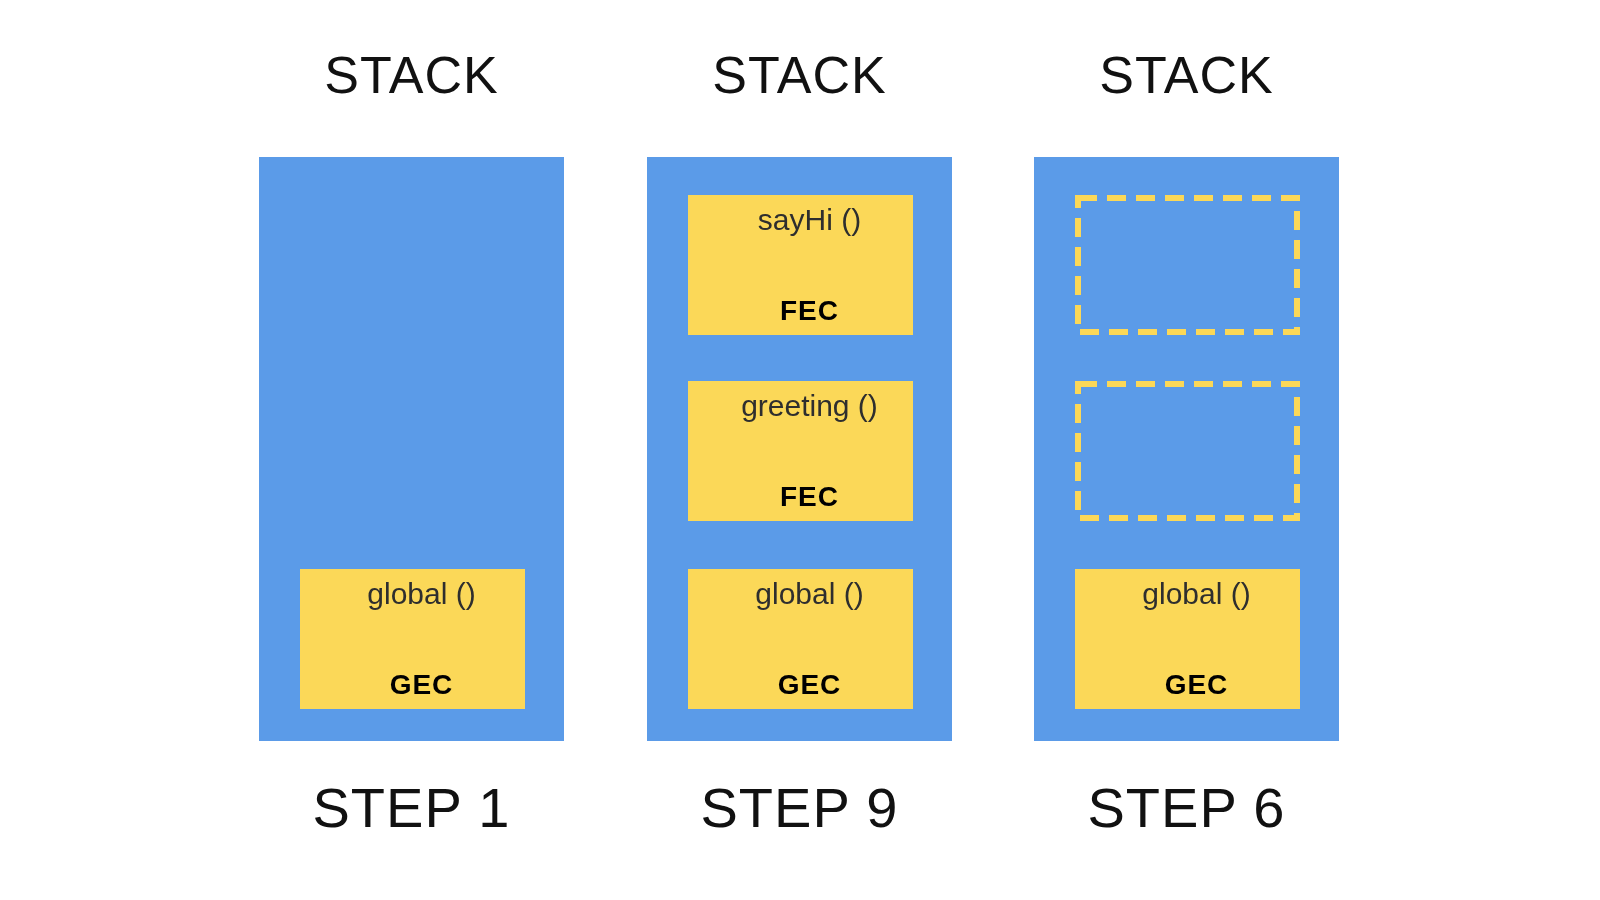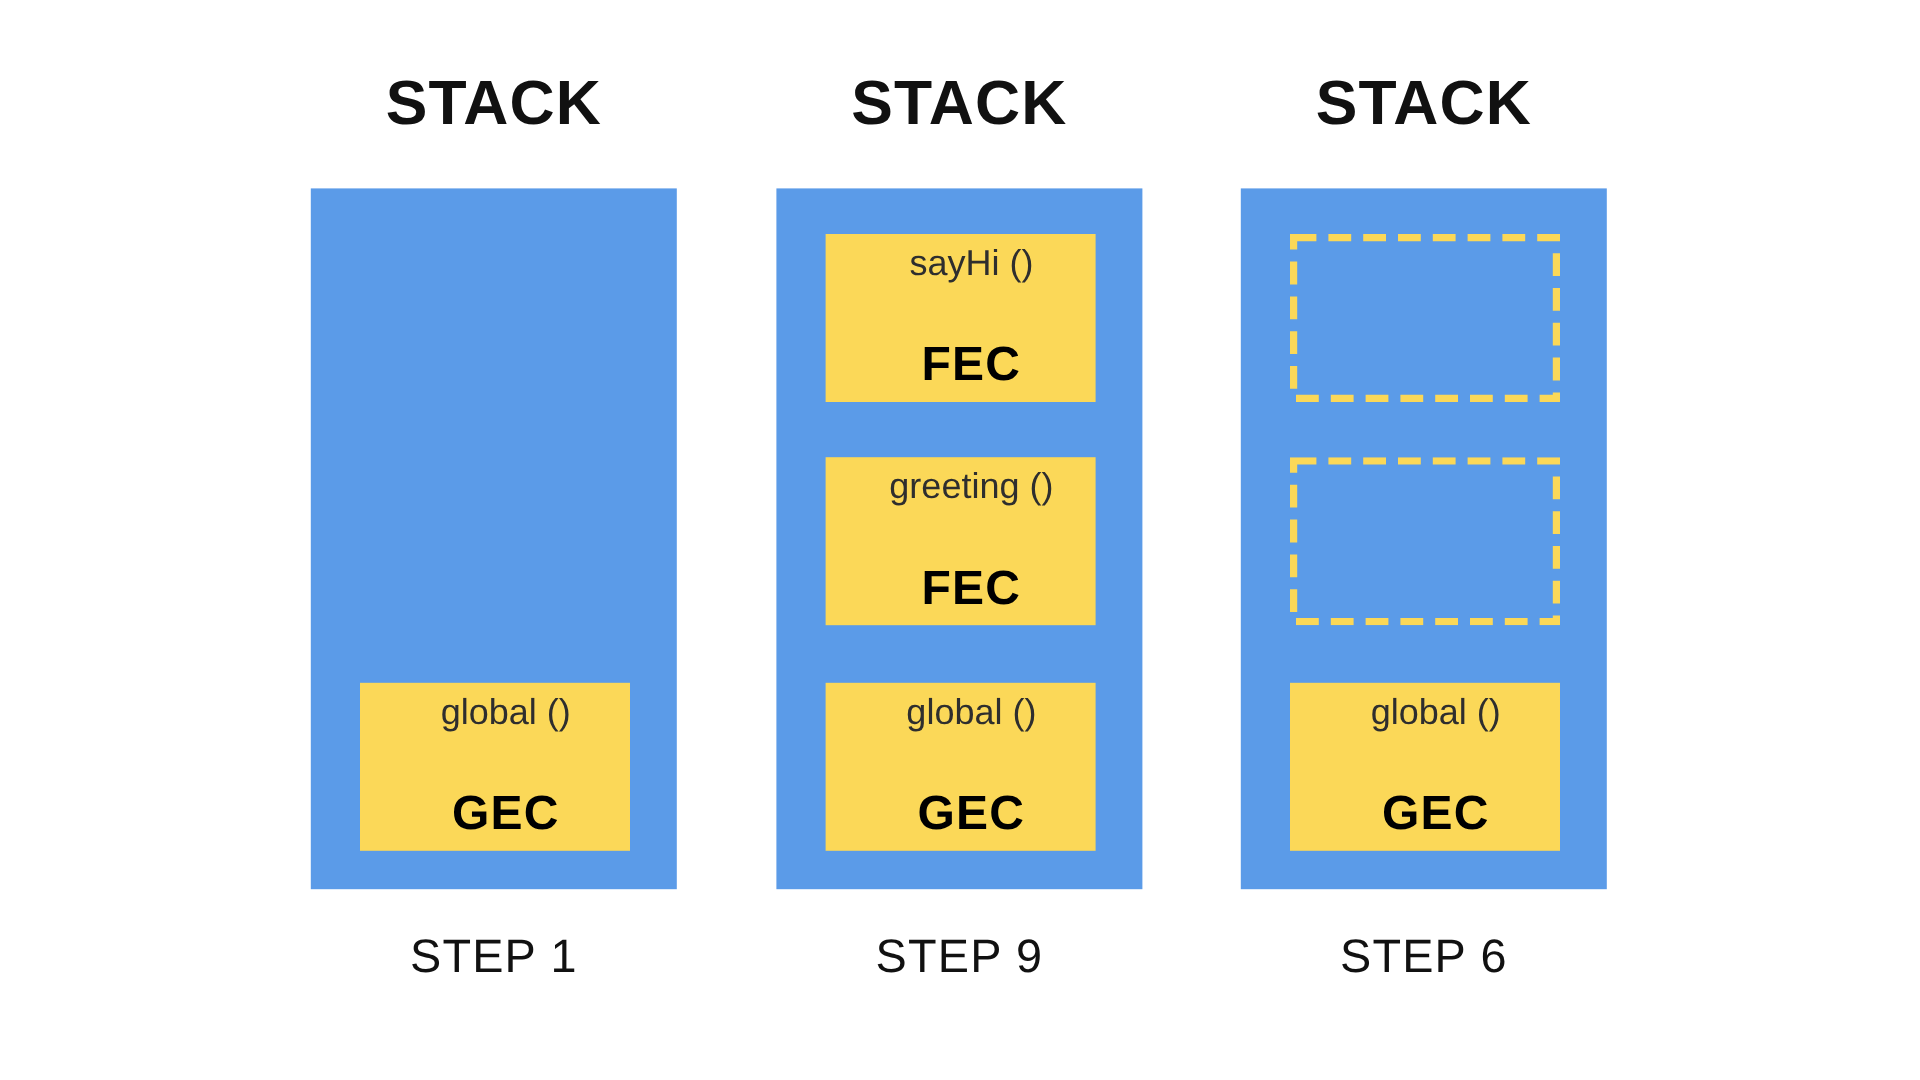--- a/index.html
+++ b/index.html
@@ -10,35 +10,35 @@
   .canvas {
     position: relative;
     width: 1600px;
     height: 900px;
     background: var(--background, #ffffff);
     font-family: "Liberation Sans", "DejaVu Sans", sans-serif;
     overflow: hidden;
   }
   .stack-title {
     position: absolute;
-    top: 57px;
+    top: 46px;
     width: 305px;
     text-align: center;
     font-size: 52px;
     line-height: 1.15;
     letter-spacing: 1px;
     color: var(--title_text, #111111);
-    font-weight: 700;
+    font-weight: 400;
   }
   .step-label {
     position: absolute;
     top: 776px;
     width: 305px;
     text-align: center;
-    font-size: 39px;
+    font-size: 56px;
     line-height: 1.15;
     letter-spacing: 1px;
     color: var(--title_text, #111111);
     font-weight: 400;
   }
   .pos-1 { left: 259px; }
   .pos-2 { left: 647px; }
   .pos-3 { left: 1034px; }
 
   .stack-rect {
@@ -67,21 +67,21 @@
     justify-content: space-between;
     align-items: center;
     padding: 8px 4px 8px 22px;
   }
   .frame-name {
     font-size: 30px;
     color: var(--frame_text, #2e2e2e);
     white-space: nowrap;
   }
   .frame-context {
-    font-size: 40px;
+    font-size: 28px;
     font-weight: 700;
     color: var(--context_text, #000000);
     letter-spacing: 1px;
     white-space: nowrap;
   }
   .frame.dashed rect {
     fill: none;
     stroke: var(--yellow, #FBD858);
     stroke-width: 6;
     stroke-dasharray: 19 10;

